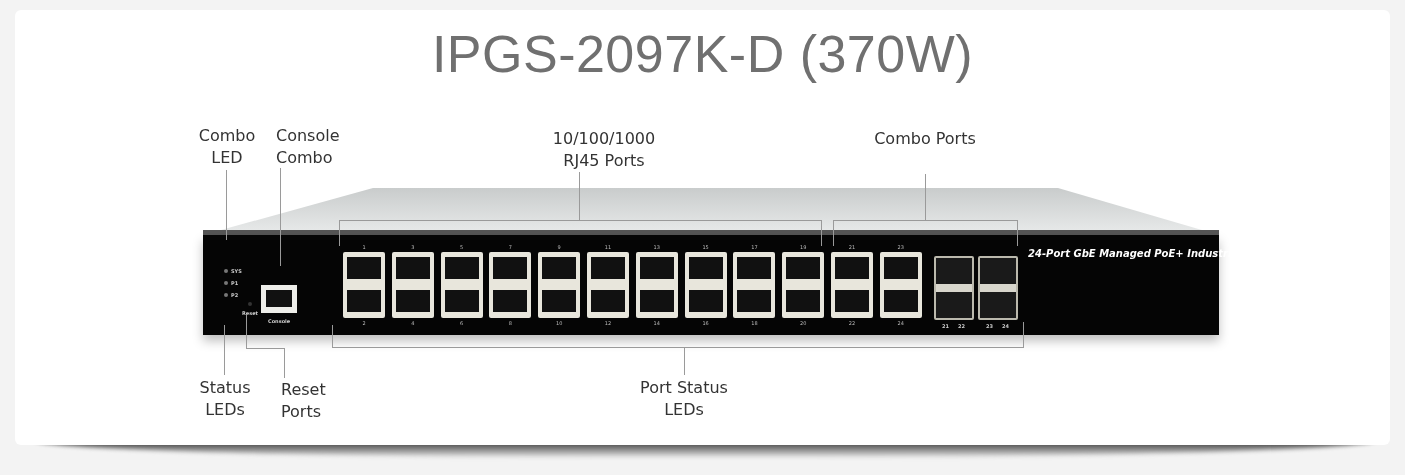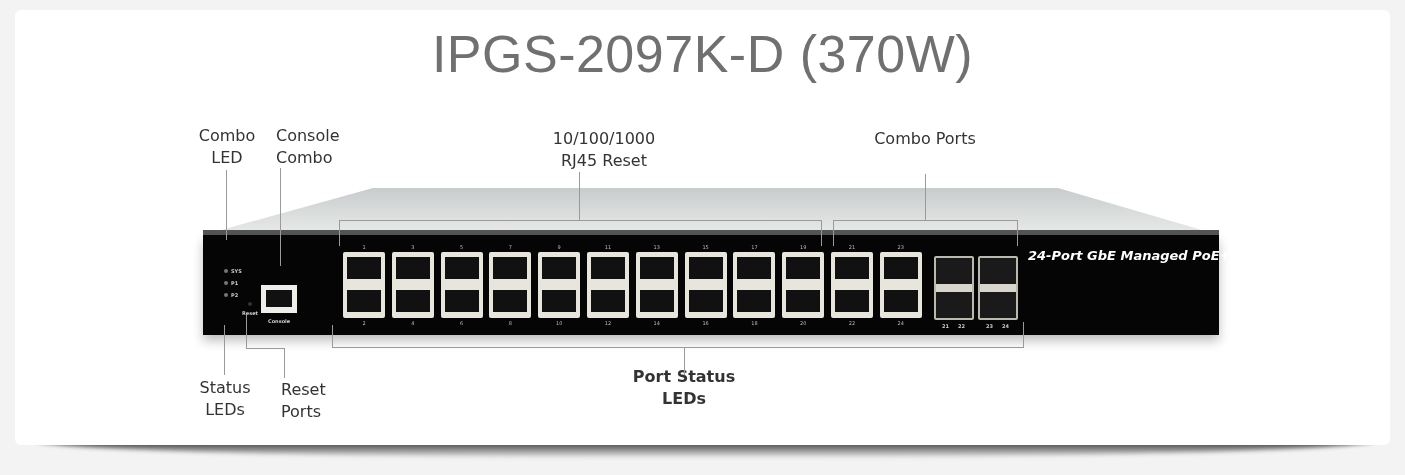--- a/index.html
+++ b/index.html
@@ -11,21 +11,21 @@
   .ln{position:absolute;background:#9a9a9a;}
   .top{position:absolute;left:203px;top:188px;width:1016px;height:48px;}
   .front{position:absolute;left:203px;top:235px;width:1016px;height:100px;background:#050505;box-shadow:0 6px 10px rgba(0,0,0,0.25);}
   .port-pair{position:absolute;top:252px;width:42px;height:66px;background:#e8e6dc;border-radius:2px;}
   .port-pair .h{position:absolute;left:4px;width:34px;height:22px;background:#111;}
   .pnum{position:absolute;font-size:5px;color:#bbb;width:42px;text-align:center;}
   .sfp{position:absolute;top:256px;width:36px;height:60px;background:#1a1a1a;border:2px solid #bbb9ad;border-radius:2px;}
   .sfp .m{position:absolute;left:0;top:26px;width:36px;height:8px;background:#d8d6cc;}
   .led{position:absolute;width:4px;height:4px;border-radius:50%;background:#777;}
   .tiny{position:absolute;font-size:5px;color:#ccc;font-weight:bold;}
-  .brand{position:absolute;left:1028px;top:248px;font-size:13px;font-style:italic;font-weight:bold;color:#fff;}
+  .brand{position:absolute;left:1028px;top:248px;font-size:10px;font-style:italic;font-weight:bold;color:#fff;}
   .console{position:absolute;left:261px;top:285px;width:36px;height:28px;background:#eeeeea;}
   .console .h{position:absolute;left:5px;top:5px;width:26px;height:17px;background:#111;}
 </style>
 </head>
 <body>
 
 <div class="shadow"></div>
 <div class="card"></div>
 
 <div class="title">IPGS-2097K-D (370W)</div>
@@ -33,35 +33,35 @@
 <div class="lbl" style="left:196px;top:125px;width:62px;">
   <div>Combo</div>
     <div>LED</div>
 </div>
 <div class="lbl" style="left:276px;top:125px;text-align:left;">
   <div>Console</div>
     <div>Combo</div>
 </div>
 <div class="lbl" style="left:544px;top:128px;width:120px;">
   <div>10/100/1000</div>
-    <div>RJ45 Reset</div>
+    <div>RJ45 Ports</div>
 </div>
 <div class="lbl" style="left:840px;top:128px;width:170px;">
     <div>Combo Ports</div>
 </div>
 
 <div class="lbl" style="left:196px;top:377px;width:58px;">
   <div>Status</div>
     <div>LEDs</div>
 </div>
 <div class="lbl" style="left:281px;top:379px;text-align:left;">
   <div>Reset</div>
     <div>Ports</div>
 </div>
-<div class="lbl" style="left:630px;top:366px;width:108px;font-weight:bold;">
+<div class="lbl" style="left:630px;top:377px;width:108px;">
   <div>Port Status</div>
     <div>LEDs</div>
 </div>
 
 <svg class="top" width="1016" height="48" viewBox="0 0 1016 48">
   <defs>
       <linearGradient id="tg" x1="0" y1="0" x2="0" y2="1">
         <stop offset="0" stop-color="#c9cccc"></stop>
         <stop offset="1" stop-color="#e9ebeb"></stop>
       </linearGradient>

